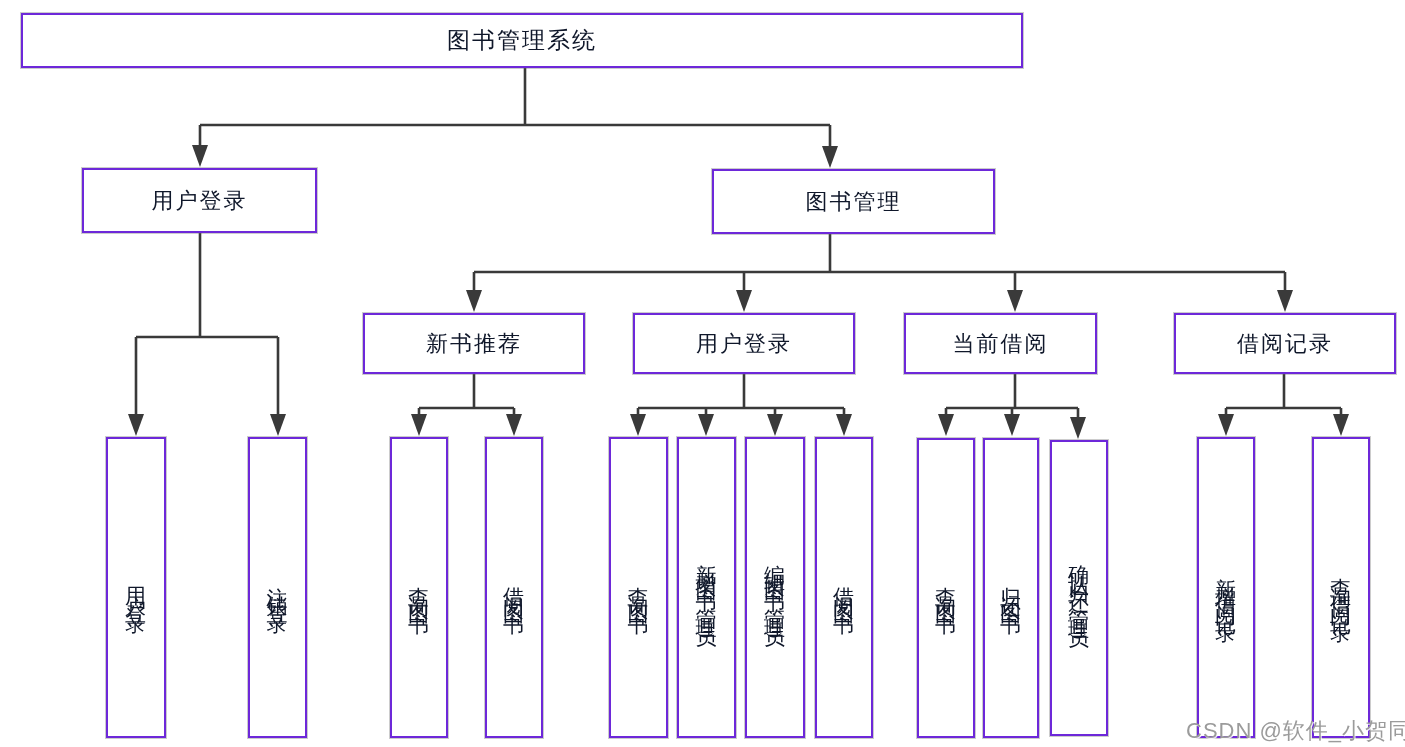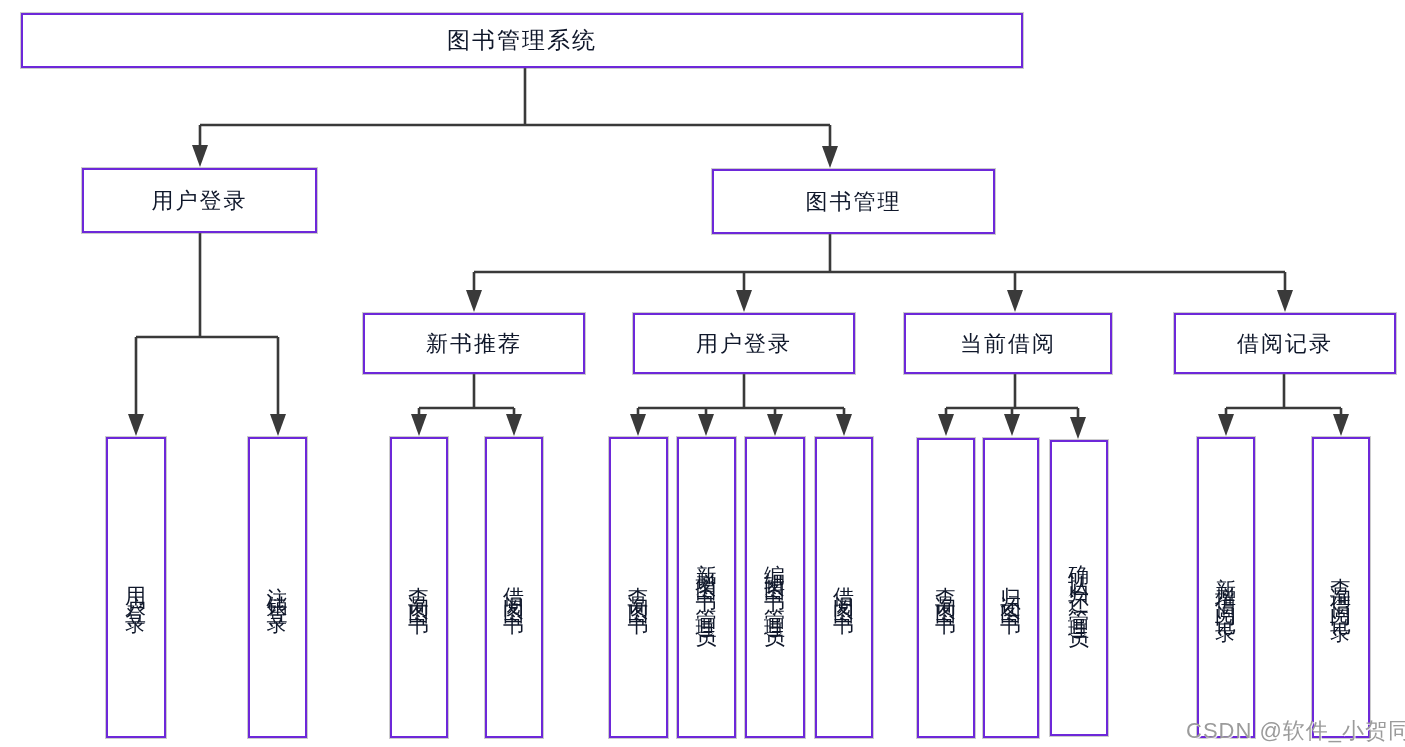--- a/index.html
+++ b/index.html
@@ -112,21 +112,21 @@
     </g>
   </svg>
 
   <div class="node nh root" style="left:21px;top:13px;width:1002px;height:55px">图书管理系统</div>
 
   <div class="node nh" style="left:82px;top:168px;width:235px;height:65px">用户登录</div>
   <div class="node nh" style="left:712px;top:169px;width:283px;height:65px">图书管理</div>
 
   <div class="node nh" style="left:363px;top:313px;width:222px;height:61px">新书推荐</div>
   <div class="node nh" style="left:633px;top:313px;width:222px;height:61px">用户登录</div>
-  <div class="node nh" style="left:904px;top:313px;width:208px;height:61px">当前借阅</div>
+  <div class="node nh" style="left:904px;top:313px;width:193px;height:61px">当前借阅</div>
   <div class="node nh" style="left:1174px;top:313px;width:222px;height:61px">借阅记录</div>
 
   <div class="node nv" style="left:106px;top:437px;width:60px;height:301px">用户登录</div>
   <div class="node nv" style="left:248px;top:437px;width:59px;height:301px">注销登录</div>
 
   <div class="node nv" style="left:390px;top:437px;width:58px;height:301px">查询图书</div>
   <div class="node nv" style="left:485px;top:437px;width:58px;height:301px">借阅图书</div>
 
   <div class="node nv" style="left:609px;top:437px;width:59px;height:301px">查询图书</div>
   <div class="node nv" style="left:677px;top:437px;width:59px;height:301px">新增图书（管理员）</div>

